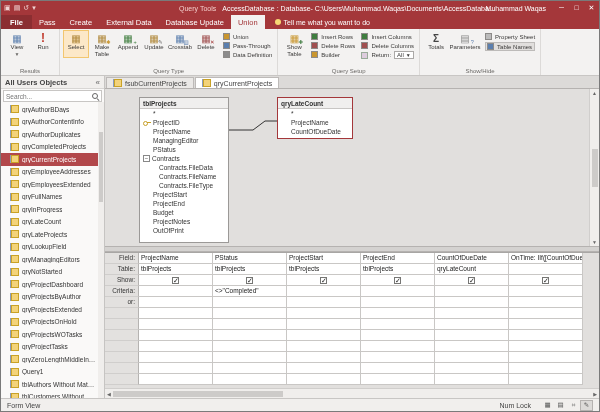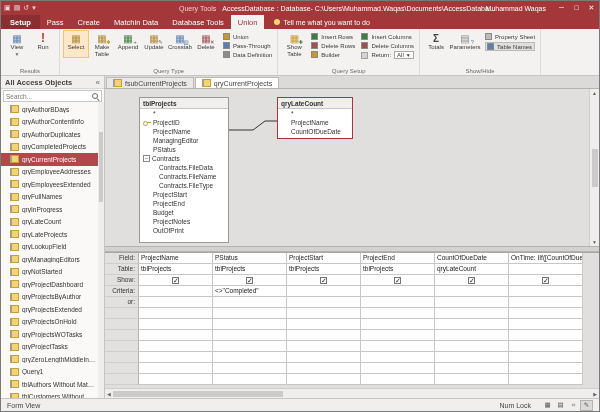--- a/index.html
+++ b/index.html
@@ -135,25 +135,25 @@
     <div class="tb-right">
       <span class="user">Muhammad Waqas</span>
       <span class="winbtn">─</span>
       <span class="winbtn">□</span>
       <span class="winbtn close">✕</span>
     </div>
   </div>
 
   <div class="tabsrow">
     <div class="rtabs">
-        <div class="rtab file">Setup</div>
+        <div class="rtab file">File</div>
         <div class="rtab">Pass</div>
         <div class="rtab">Create</div>
-        <div class="rtab">Matchin Data</div>
-        <div class="rtab">Database Tools</div>
+        <div class="rtab">External Data</div>
+        <div class="rtab">Database Update</div>
         <div class="rtab active">Union</div>
       </div>
     <div class="tellme">
       <span class="bulb"></span>
       <span>Tell me what you want to do</span>
     </div>
   </div>
 
   <div class="ribbon">
 
@@ -284,21 +284,21 @@
       <div class="caption">Show/Hide</div>
     </div>
 
     <div style="flex:1;"></div>
   </div>
 
   <div class="content">
 
     <div class="sidebar">
       <div class="sb-header">
-        <span class="sb-title">All Access Objects</span>
+        <span class="sb-title">All Users Objects</span>
         <span class="sb-shutter">«</span>
       </div>
       <div class="sb-search">
         <input placeholder="Search..." style="">
         <span class="mag"></span>
       </div>
       <div class="nav-list">
           <div class="nav-item">
             <span class="qicon"></span>
             <span class="nav-label">qryAuthorBDays</span>

